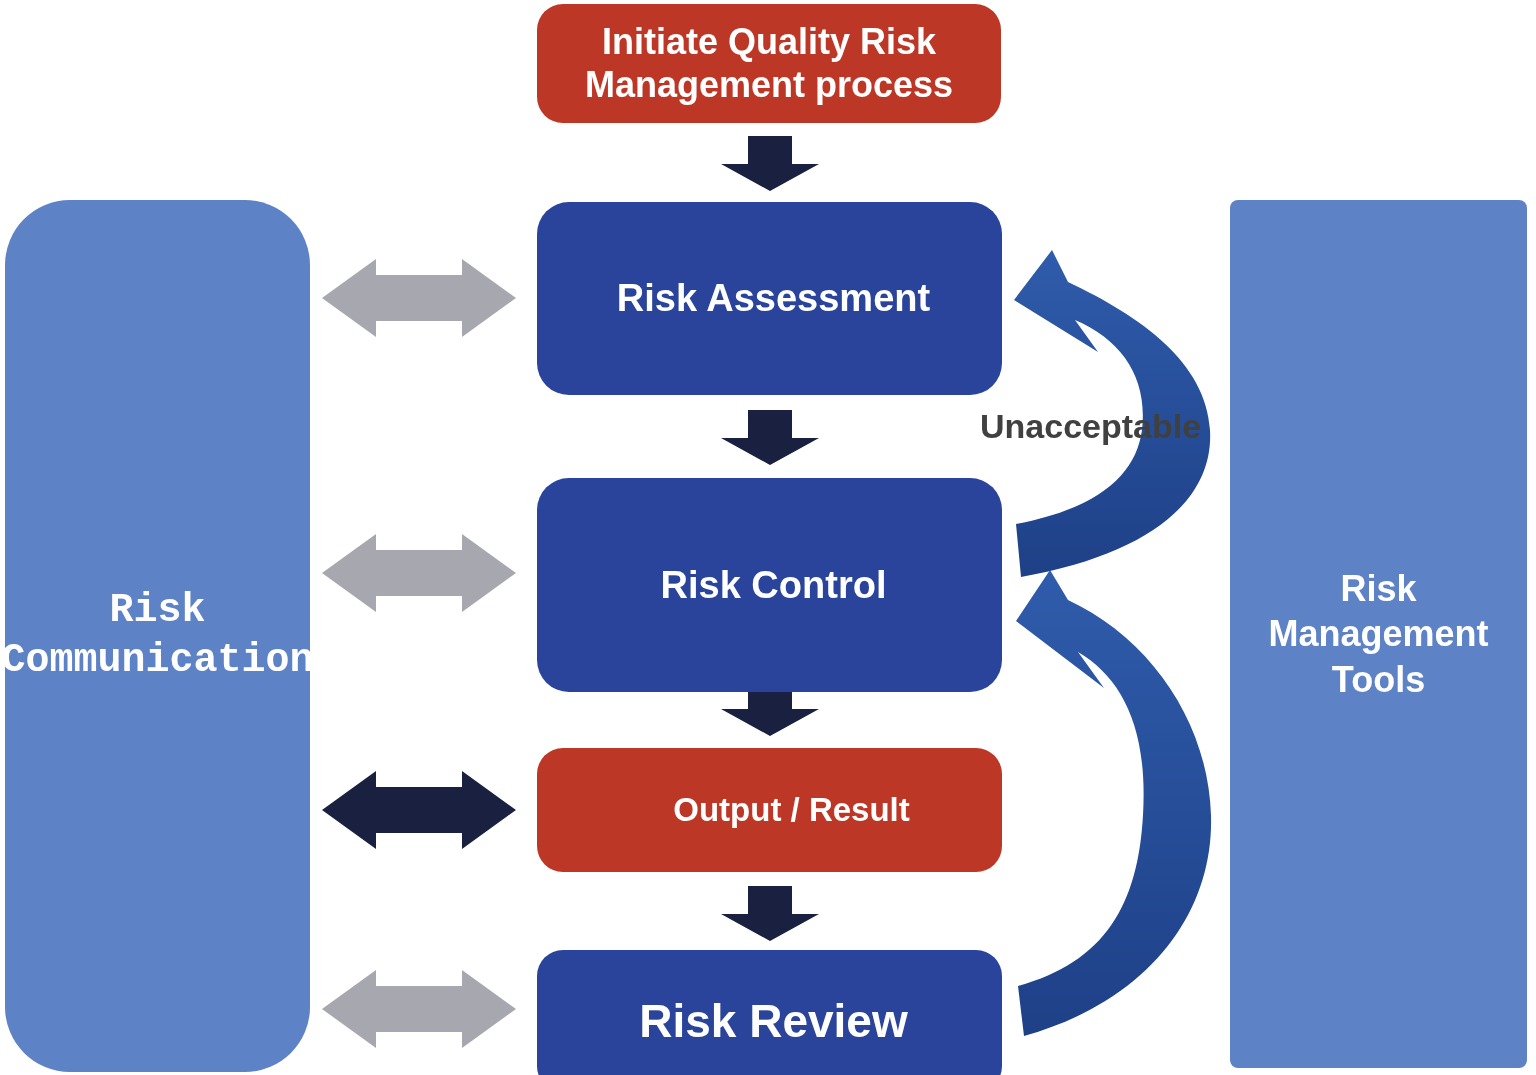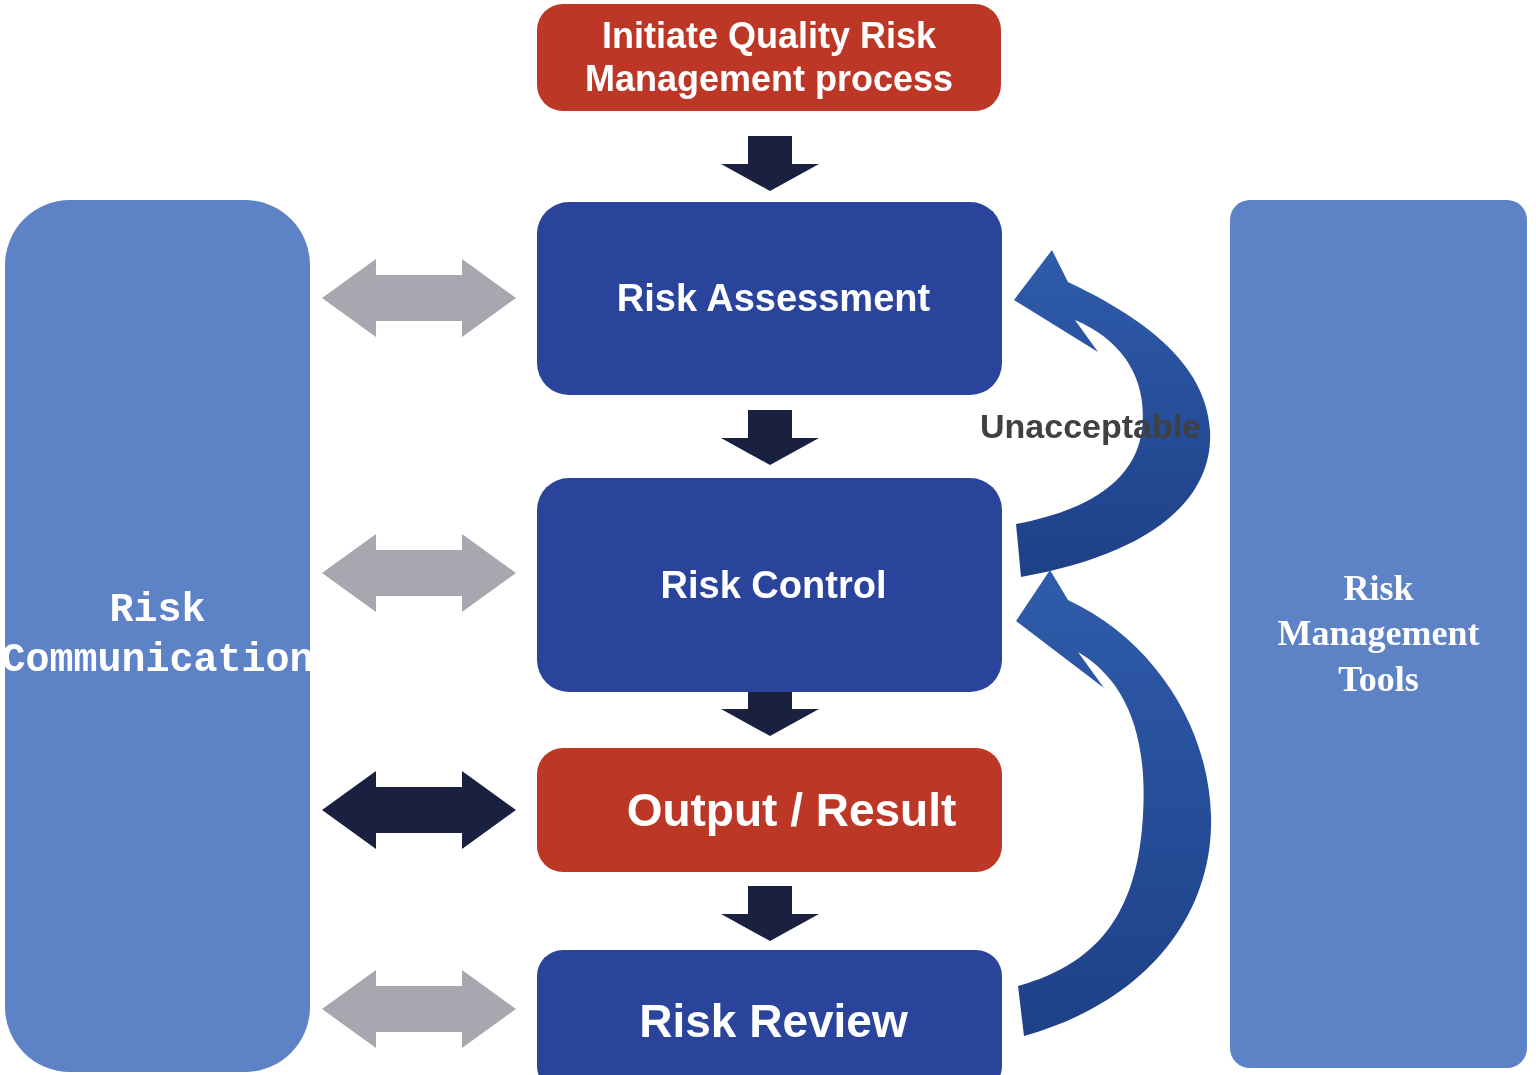--- a/index.html
+++ b/index.html
@@ -15,46 +15,46 @@
     position:absolute;
     display:flex;align-items:center;justify-content:center;
     text-align:center;
     color:#ffffff;font-weight:700;
     box-sizing:border-box;
   }
   .node-red{background:#BD3726;}
   .node-dark{background:#29449A;padding-left:8px;}
   .node-side{background:#5E82C6;}
   #node-initiate{
-    left:537px;top:4px;width:464px;height:107px;
+    left:537px;top:4px;width:464px;height:119px;
     border-radius:26px;font-size:36px;line-height:1.18;padding:0 30px;
   }
   #node-risk-assessment{
     left:537px;top:202px;width:465px;height:193px;
     border-radius:32px;font-size:38px;
   }
   #node-risk-control{
     left:537px;top:478px;width:465px;height:214px;
     border-radius:32px;font-size:38px;
   }
   #node-output-result{
     left:537px;top:748px;width:465px;height:124px;
-    border-radius:26px;font-size:46px;padding-left:44px;
+    border-radius:26px;font-size:33px;padding-left:44px;
   }
   #node-risk-review{
     left:537px;top:950px;width:465px;height:142px;
     border-radius:26px;font-size:46px;
   }
   #node-risk-communication{
     left:5px;top:200px;width:305px;height:872px;
     border-radius:65px;font-size:40px;line-height:1.26;padding:0 18px;font-family:Liberation Mono, monospace;
   }
   #node-risk-management-tools{
     left:1230px;top:200px;width:297px;height:868px;
-    border-radius:20px;font-size:36px;line-height:1.26;padding:0 18px;font-family:Liberation Serif, serif;
+    border-radius:8px;font-size:36px;line-height:1.26;padding:0 18px;
   }
   #unacceptable-label{
     position:absolute;left:980px;top:406px;width:215px;
     text-align:center;
     color:#404040;font-weight:700;font-size:34px;line-height:40px;
   }
 </style>
 </head>
 <body>
 

